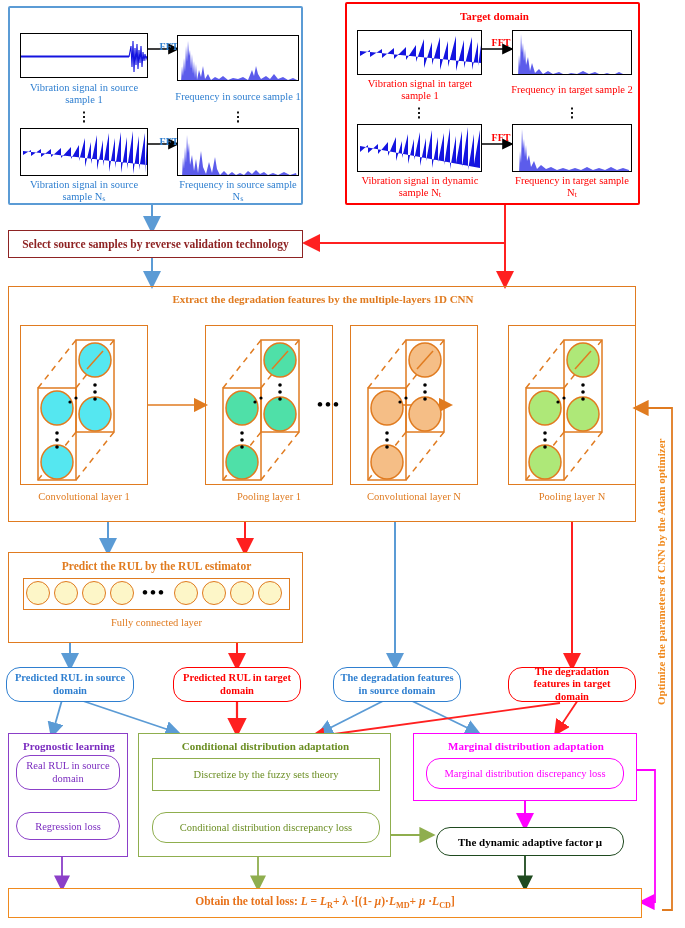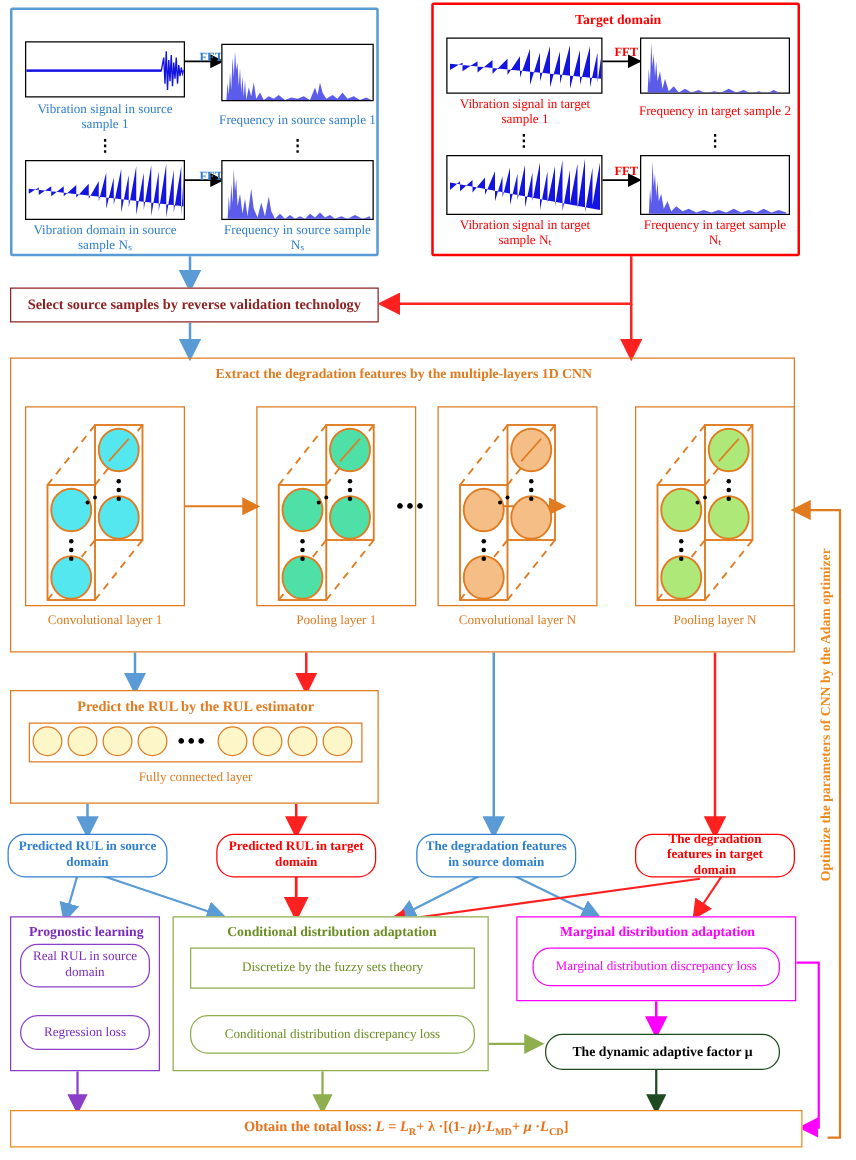--- a/index.html
+++ b/index.html
@@ -162,21 +162,21 @@
 
   <div class="abs sig-box" style="left:167px;top:120px;width:122px;height:48px;">
     <svg viewBox="0 0 122 48" preserveAspectRatio="none" style="width:122px;height:48px;position:absolute;left:0;top:0;">
       <path d="M4,48 L5,28 L6,40 L7,18 L8,34 L9,6 L10,24 L11,14 L12,36 L14,26 L16,42
                L18,30 L20,44 L23,22 L25,38 L28,45 L31,33 L34,44 L37,28 L39,40 L42,46
                L46,42 L50,46 L54,43 L58,46 L62,44 L66,46 L70,42 L74,45 L78,41 L82,45
                L86,43 L90,46 L95,44 L100,46 L106,43 L112,46 L118,44 L119,48 Z" fill="#4040E8" opacity="0.85"></path>
     </svg>
   </div>
   <div class="abs col cap" style="left:8px;top:169px;width:132px;height:28px;color:#2F7FD0;">
-    <span>Vibration domain in source sample Nₛ</span>
+    <span>Vibration signal in source sample Nₛ</span>
   </div>
   <div class="abs col cap" style="left:165px;top:169px;width:126px;height:28px;color:#2F7FD0;">
     <span>Frequency in source sample Nₛ</span>
   </div>
 </div>
 
 <div class="abs domain-panel" style="left:345px;top:2px;width:295px;height:203px;border-color:#FF0000;">
   <div class="abs ctr domain-title" style="left:0;top:5px;width:295px;height:14px;color:#FF0000;">Target domain</div>
 
   <div class="abs sig-box" style="left:10px;top:26px;width:125px;height:45px;">
@@ -213,21 +213,21 @@
   </div>
   <div class="abs ctr fft-lbl" style="left:137px;top:126px;width:34px;height:14px;color:#FF0000;">FFT</div>
   <div class="abs sig-box" style="left:165px;top:120px;width:120px;height:48px;">
     <svg viewBox="0 0 120 48" preserveAspectRatio="none" style="width:120px;height:48px;position:absolute;left:0;top:0;">
       <path d="M6,48 L7,26 L8,38 L9,4 L10,24 L11,14 L12,32 L13,20 L14,36 L16,30 L18,42
                L21,36 L24,44 L28,40 L33,44 L38,42 L44,45 L50,43 L56,45 L62,43 L68,45
                L74,42 L80,45 L86,43 L92,45 L98,42 L104,45 L110,43 L116,45 L116,48 Z" fill="#4040E8" opacity="0.85"></path>
     </svg>
   </div>
   <div class="abs col cap" style="left:8px;top:169px;width:130px;height:28px;color:#FF0000;">
-    <span>Vibration signal in target sample Nₜ</span>
+    <span>Vibration signal in dynamic sample Nₜ</span>
   </div>
   <div class="abs col cap" style="left:163px;top:169px;width:124px;height:28px;color:#FF0000;">
     <span>Frequency in target sample Nₜ</span>
   </div>
 </div>
 
 <div class="abs box ctr bold" style="left:8px;top:230px;width:295px;height:28px;border-color:#8E2323;
             color:#8E2323;font-size:11.5px;">
   <span>Select source samples by reverse validation technology</span>
 </div>

